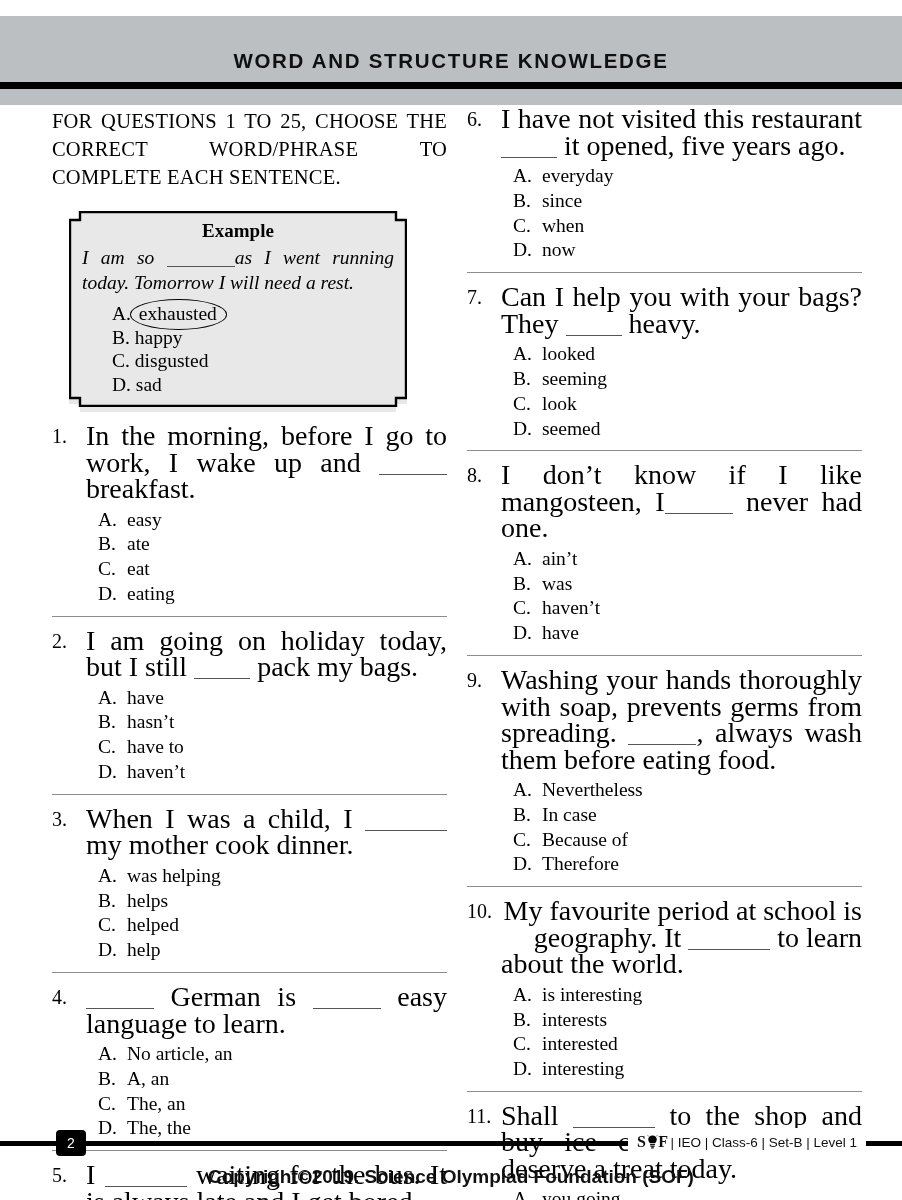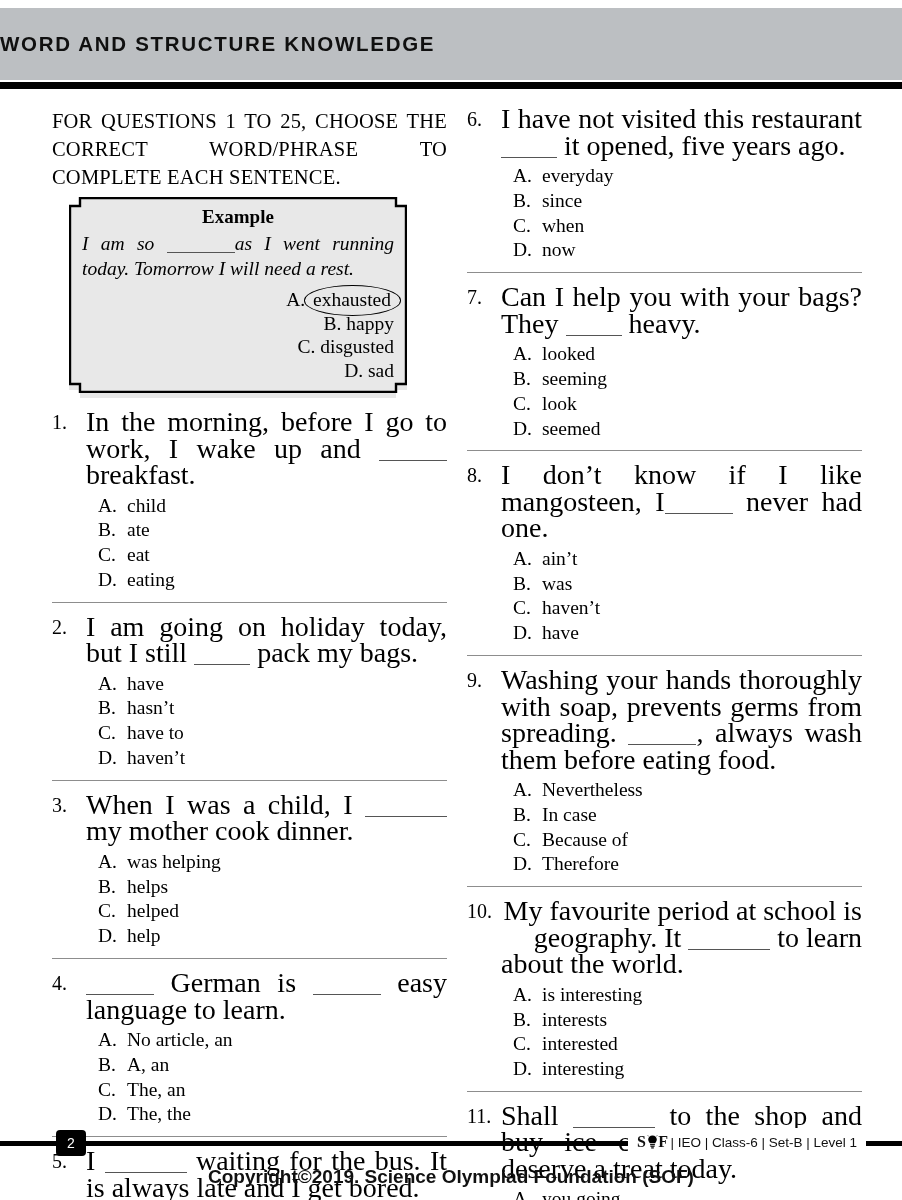--- a/index.html
+++ b/index.html
@@ -14,26 +14,27 @@
     height: 1200px;
     position: relative;
     font-family: "Liberation Serif", serif;
     color: #000000;
     overflow: hidden;
   }
 
   
   .header-bar {
     position: absolute;
-    top: 8px; left: 0;
-    width: 902px;
-    height: 72px;
+    top: 16px; left: 0;
+    width: 902px;
+    height: 89px;
     background: #bcbfc2;
     display: flex;
     align-items: center;
+    justify-content: center;
   }
   .header-title {
     font-family: "Liberation Sans", sans-serif;
     font-weight: bold;
     font-size: 20.5px;
     letter-spacing: 1.7px;
     color: #101010;
     white-space: nowrap;
   }
   .header-rule {
@@ -64,21 +65,21 @@
     font-size: 20.5px;
     line-height: 28px;
     text-align: justify;
     text-align-last: left;
     margin-top: 18px;
     letter-spacing: 0.2px;
   }
 
   
   .example-wrap {
-    margin-top: 6px;
+    margin-top: 20px;
     margin-left: 17px;
     width: 338px;
     position: relative;
   }
   .example-box {
     position: relative;
     background: #e8e8e8;
     padding: 9px 13px 16px 13px;
     
     clip-path: polygon(
@@ -106,21 +107,20 @@
     line-height: 25px;
     text-align: justify;
     text-align-last: left;
     font-style: italic;
   }
   .example-opts {
     margin-top: 7px;
     padding-left: 30px;
     font-size: 19.5px;
     line-height: 23.5px;
-    text-align: right;
   }
   .example-opt { white-space: nowrap; }
   .circled {
     position: relative;
     display: inline-block;
     padding: 0 3px;
   }
   .circled .ellipse {
     position: absolute;
     left: -6px; top: -3px;
@@ -284,21 +284,21 @@
     </div>
 
     <div class="q">
       <div class="q-head">
         <div class="q-num">1.</div>
         <div class="q-stem"><span>In the morning, before I go to work, I wake up and </span><span class="blank b-md"></span><span> breakfast.</span></div>
       </div>
       <div class="q-opts">
         <div class="opt">
             <span class="opt-letter">A.</span>
-            <span>child</span>
+            <span>easy</span>
           </div>
         <div class="opt">
             <span class="opt-letter">B.</span>
             <span>ate</span>
           </div>
         <div class="opt">
             <span class="opt-letter">C.</span>
             <span>eat</span>
           </div>
         <div class="opt">

